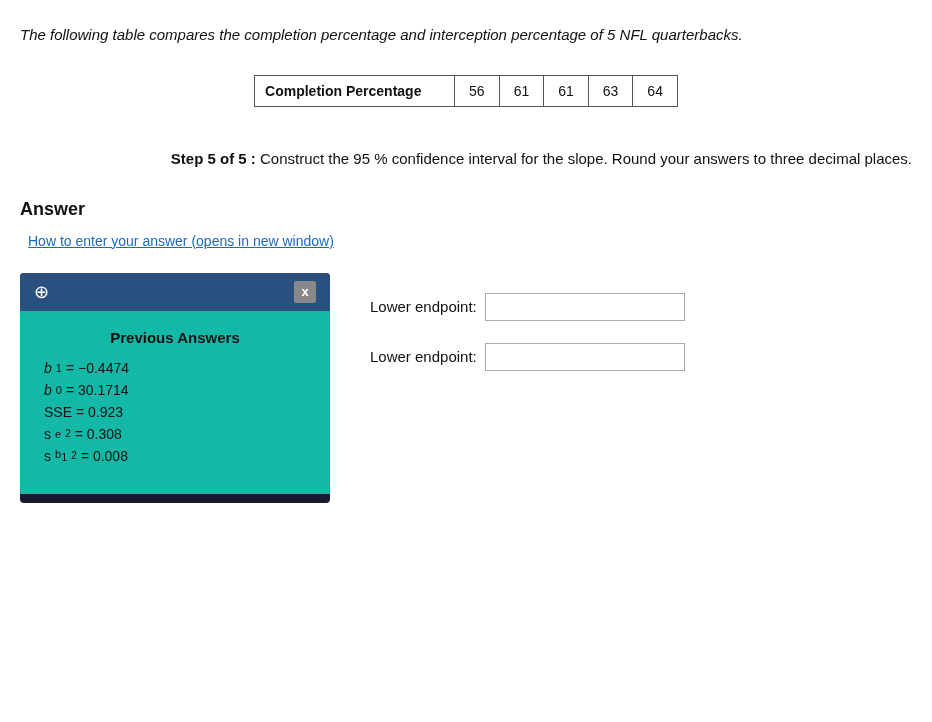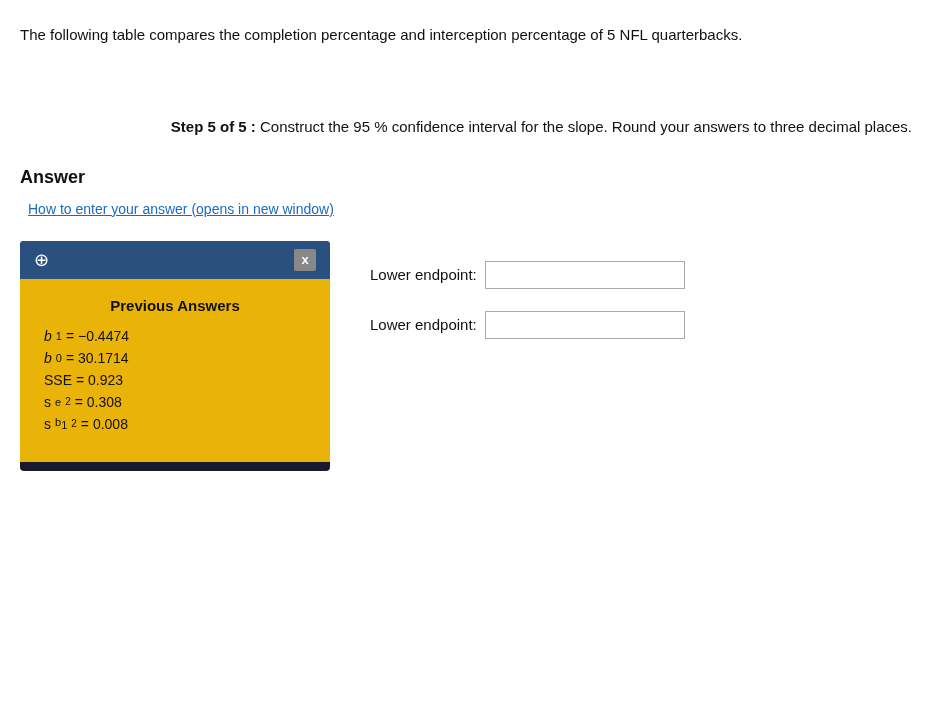--- a/index.html
+++ b/index.html
@@ -9,20 +9,21 @@
       background: #fff;
       color: #111;
       padding: 24px 20px;
       width: 932px;
       min-height: 722px;
     }
     .intro-text {
       font-size: 15px;
       margin-bottom: 28px;
       line-height: 1.5;
+      font-style: italic;
     }
     .table-wrapper {
       display: flex;
       justify-content: center;
       margin-bottom: 40px;
     }
     table {
       border-collapse: collapse;
     }
     table td, table th {
@@ -100,21 +101,21 @@
       width: 22px;
       height: 22px;
       cursor: pointer;
       display: flex;
       align-items: center;
       justify-content: center;
       font-weight: bold;
       border-radius: 2px;
     }
     .popup-body {
-      background: #eab308;
+      background: #14b8a6;
       padding: 18px 24px 24px 24px;
     }
     .popup-title {
       font-weight: bold;
       font-size: 15px;
       margin-bottom: 14px;
       text-align: center;
     }
     .popup-row {
       font-size: 14px;
@@ -154,20 +155,28 @@
     }
   </style>
 </head>
 <body>
 
 <p class="intro-text">The following table compares the completion percentage and interception percentage of 5 NFL quarterbacks.</p>
 
 <div class="table-wrapper">
   <table>
     <tbody id="table-body">
+    <tr>
+          <td>Completion Percentage</td>
+          <td>56</td>
+          <td>61</td>
+          <td>61</td>
+          <td>63</td>
+          <td>64</td>
+        </tr>
       </tbody>
   </table>
 </div>
 
 <p class="step-text">
   <strong>Step 5 of 5 :</strong><span> Construct the 95 % confidence interval for the slope. Round your answers to three decimal places.</span>
 </p>
 
 <div class="answer-section">
   <div class="answer-label">Answer</div>

